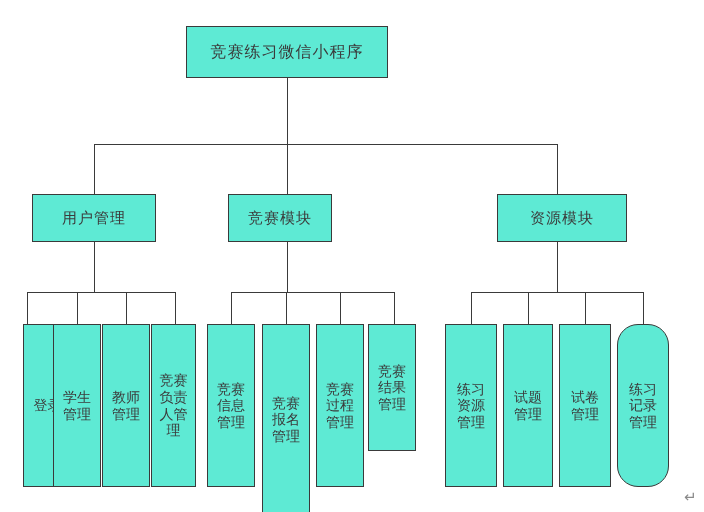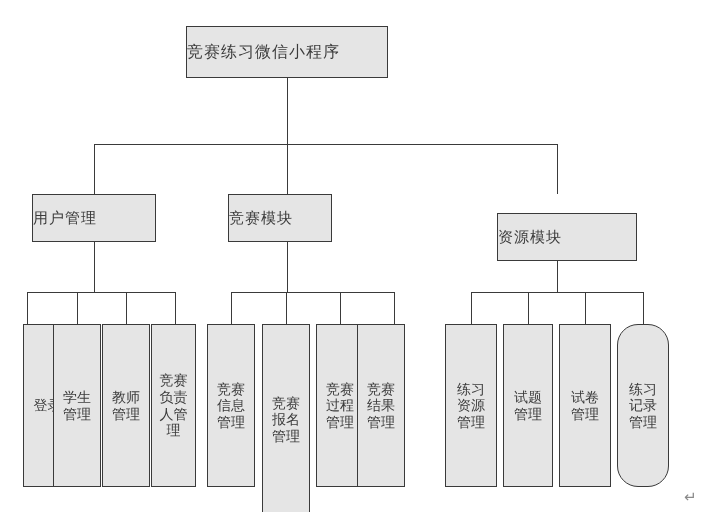--- a/index.html
+++ b/index.html
@@ -12,23 +12,24 @@
     width: 704px;
     height: 512px;
     background: #ffffff;
     font-family: "DejaVu Sans", "Liberation Sans", sans-serif;
     overflow: hidden;
   }
   .node {
     position: absolute;
     box-sizing: border-box;
     border: 1px solid #3a3a3a;
-    background: #e5e5e5;
+    background: #5eead4;
     display: flex;
     align-items: center;
+    justify-content: center;
     color: #3b3b3b;
     text-align: center;
     z-index: 2;
   }
   .node-root {
     font-size: 16px;
     letter-spacing: 1px;
   }
   .node-mid {
     font-size: 15px;
@@ -78,21 +79,21 @@
   <div class="edge edge-v" style="left:557px; top:144px; width:1px; height:50px;"></div>
 
   <div class="node node-mid" style="left:32px; top:194px; width:124px; height:48px;">
     <span class="leaf-text">用户管理</span>
   </div>
 
   <div class="node node-mid" style="left:228px; top:194px; width:104px; height:48px;">
     <span class="leaf-text">竞赛模块</span>
   </div>
 
-  <div class="node node-mid" style="left:497px; top:194px; width:140px; height:48px;margin-top:19px;">
+  <div class="node node-mid" style="left:497px; top:194px; width:130px; height:48px;">
     <span class="leaf-text">资源模块</span>
   </div>
 
   <div class="edge edge-v" style="left:94px; top:242px; width:1px; height:50px;"></div>
   <div class="edge edge-h" style="left:27px; top:292px; width:149px; height:1px;"></div>
   <div class="edge edge-v" style="left:27px; top:292px; width:1px; height:32px;"></div>
   <div class="edge edge-v" style="left:77px; top:292px; width:1px; height:32px;"></div>
   <div class="edge edge-v" style="left:126px; top:292px; width:1px; height:32px;"></div>
   <div class="edge edge-v" style="left:175px; top:292px; width:1px; height:32px;"></div>
 
@@ -125,21 +126,21 @@
 
   <div class="node node-leaf" style="left:207px; top:324px; width:48px; height:163px;">
     <span class="leaf-text">竞赛信息管理</span>
   </div>
   <div class="node node-leaf" style="left:262px; top:324px; width:48px; height:191px;">
     <span class="leaf-text">竞赛报名管理</span>
   </div>
   <div class="node node-leaf" style="left:316px; top:324px; width:48px; height:163px;">
     <span class="leaf-text">竞赛过程管理</span>
   </div>
-  <div class="node node-leaf" style="left:357px; top:324px; width:48px; height:163px;">
+  <div class="node node-leaf" style="left:368px; top:324px; width:48px; height:127px;">
     <span class="leaf-text">竞赛结果管理</span>
   </div>
 
   <div class="node node-leaf" style="left:445px; top:324px; width:52px; height:163px;">
     <span class="leaf-text">练习资源管理</span>
   </div>
   <div class="node node-leaf" style="left:503px; top:324px; width:50px; height:163px;">
     <span class="leaf-text">试题管理</span>
   </div>
   <div class="node node-leaf" style="left:559px; top:324px; width:52px; height:163px;">

